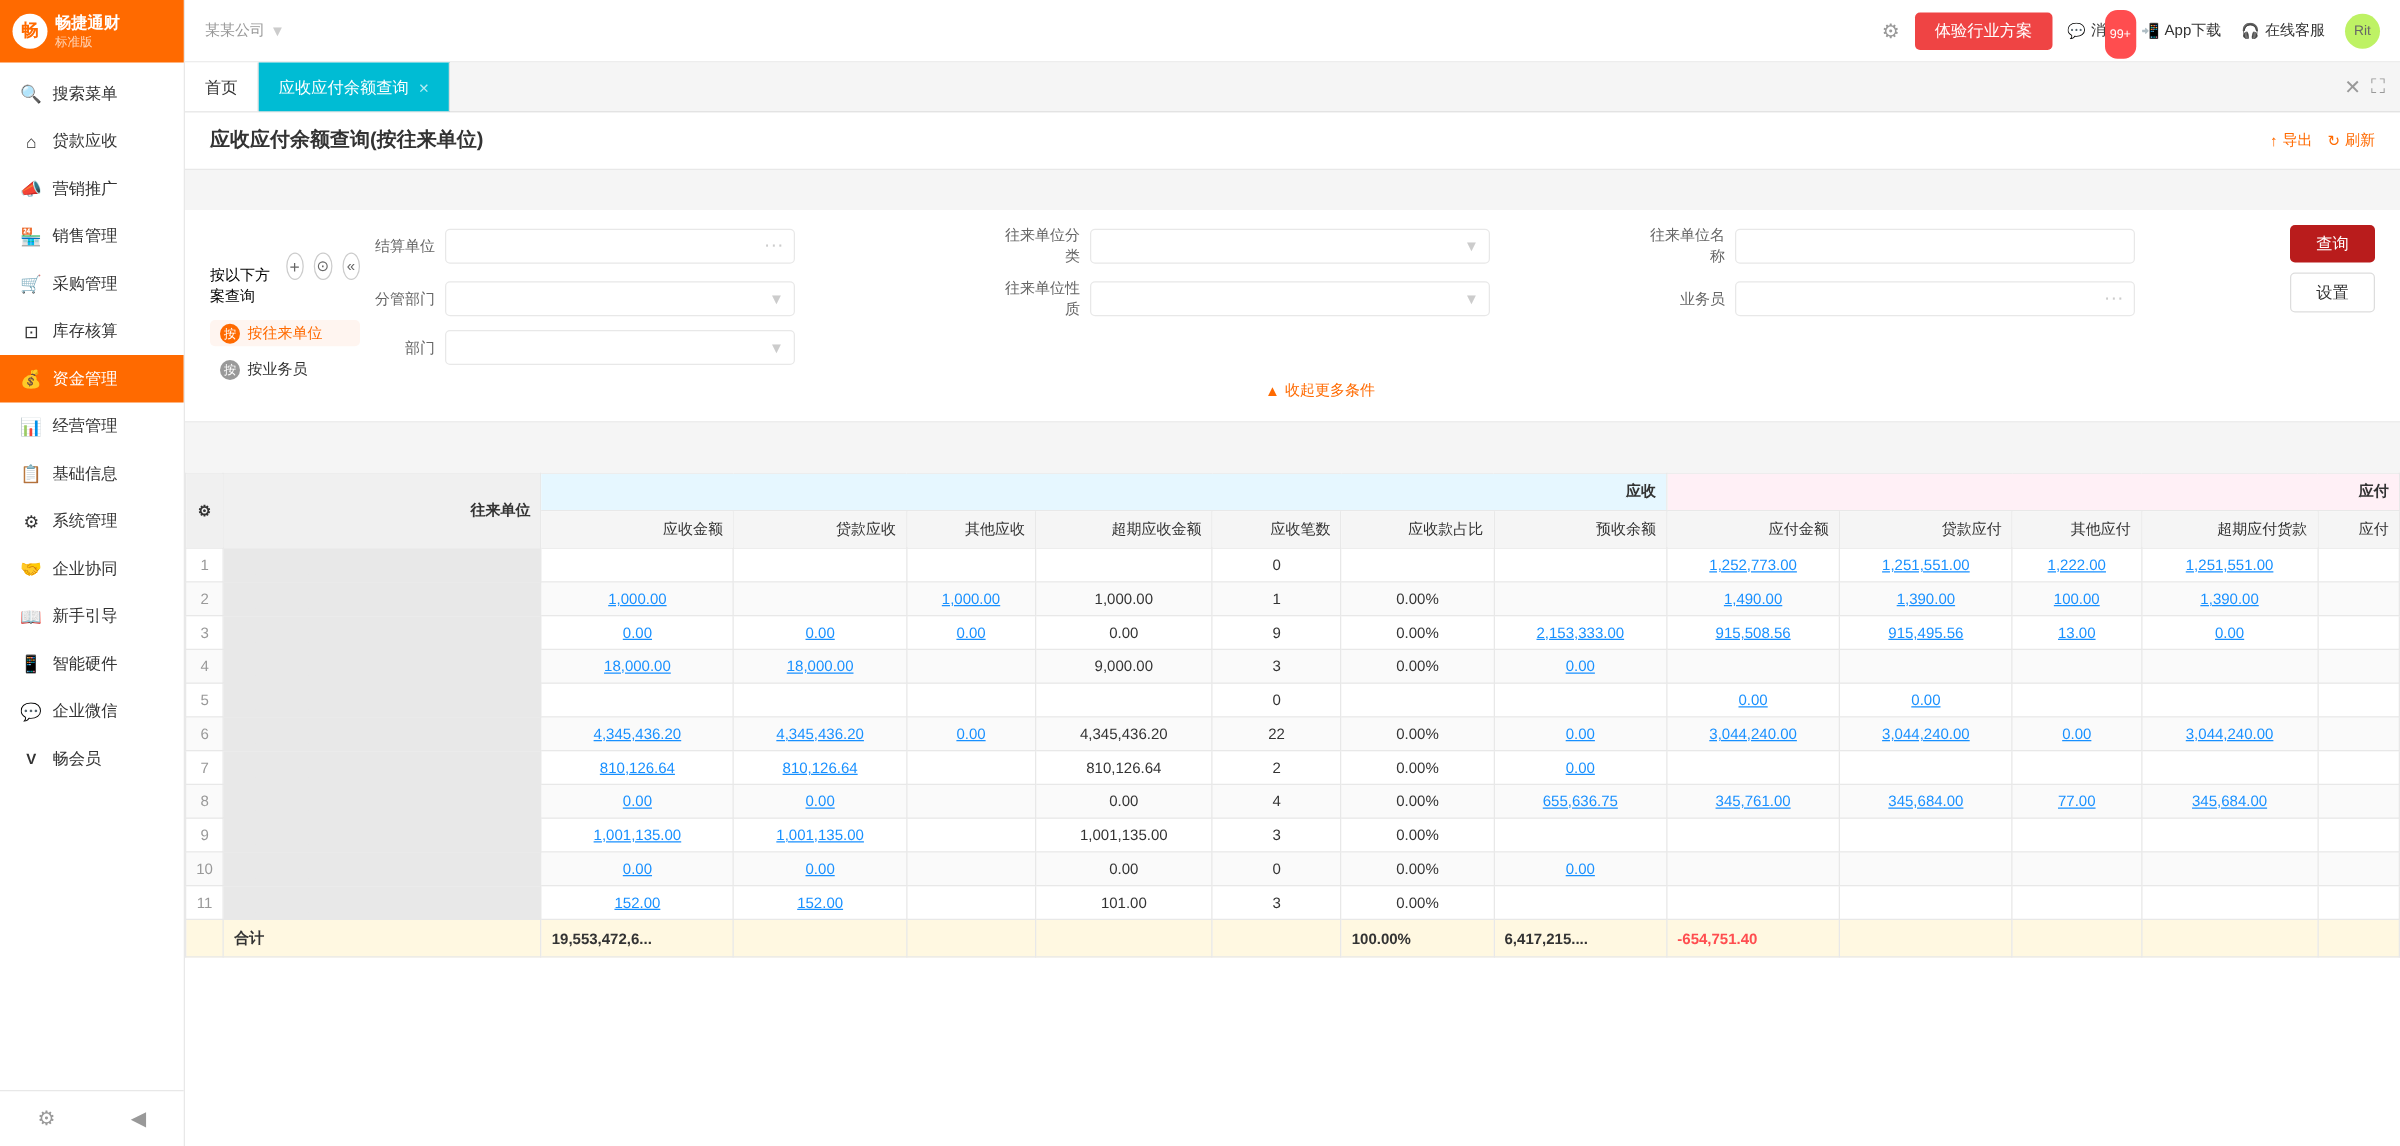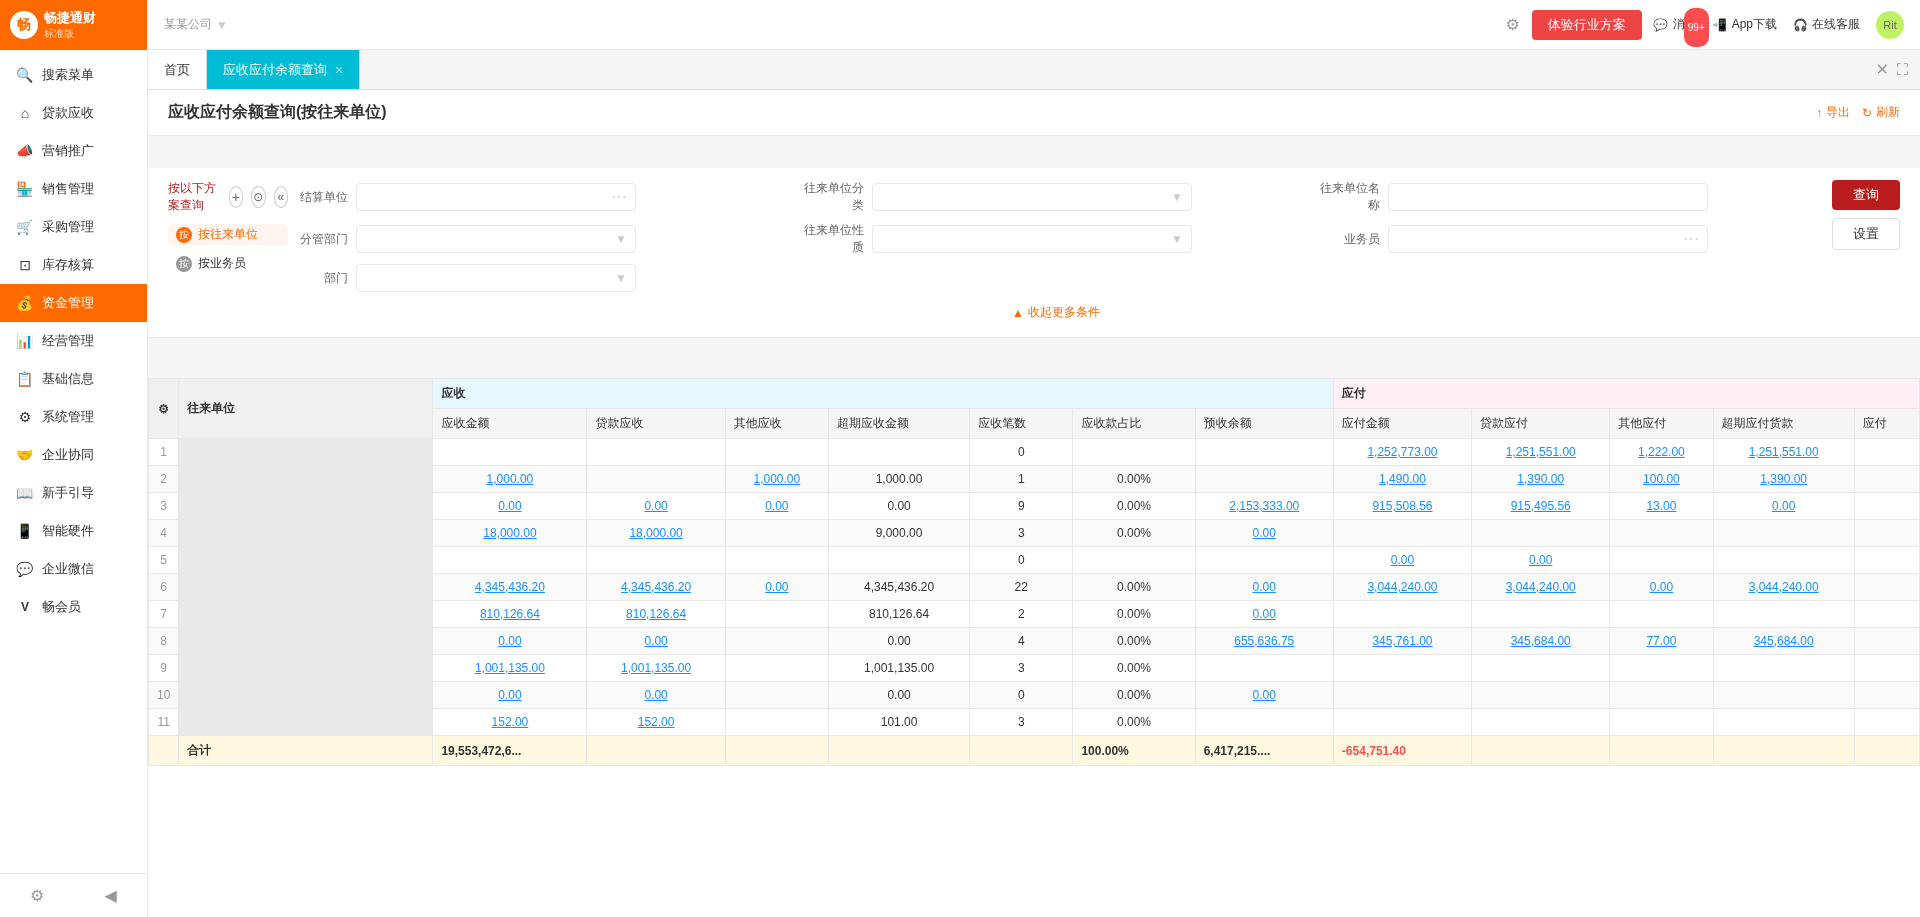--- a/index.html
+++ b/index.html
@@ -46,21 +46,21 @@
     
     .content { flex: 1; overflow: hidden; display: flex; flex-direction: column; background: #f5f5f5; gap: 32px; }
     .page-header { background: #fff; padding: 12px 20px; display: flex; align-items: center; justify-content: space-between; border-bottom: 1px solid #e8e8e8; flex-shrink: 0; }
     .page-title { font-size: 16px; font-weight: bold; color: #333; }
     .page-actions { display: flex; gap: 12px; }
     .page-action-btn { background: none; border: none; cursor: pointer; color: #ff6a00; font-size: 12px; display: flex; align-items: center; gap: 4px; }
 
     
     .filter-area { background: #fff; padding: 12px 20px; border-bottom: 1px solid #e8e8e8; flex-shrink: 0; }
     .filter-top { display: flex; align-items: center; gap: 8px; margin-bottom: 10px; }
-    .filter-label { color: #b91c1c; font-size: 12px; }
+    .filter-label { color: #000000; font-size: 12px; margin-top: 32px; }
     .filter-add-btn { width: 22px; height: 22px; border: 1px solid #ccc; border-radius: 50%; cursor: pointer; display: flex; align-items: center; justify-content: center; color: #666; font-size: 14px; }
     .filter-scheme-btn { width: 22px; height: 22px; border: 1px solid #ccc; border-radius: 50%; cursor: pointer; display: flex; align-items: center; justify-content: center; color: #666; font-size: 12px; }
     .filter-collapse-btn { width: 22px; height: 22px; border: 1px solid #ccc; border-radius: 50%; cursor: pointer; display: flex; align-items: center; justify-content: center; color: #666; font-size: 12px; }
     .filter-schemes { display: flex; gap: 8px; flex-direction: column; }
     .filter-scheme-item { display: flex; align-items: center; gap: 6px; padding: 2px 8px; cursor: pointer; font-size: 12px; color: #333; }
     .filter-scheme-item.active { color: #ff6a00; background: #fff5f0; border-radius: 4px; }
     .filter-scheme-icon { width: 16px; height: 16px; border-radius: 50%; background: #ff6a00; display: flex; align-items: center; justify-content: center; color: #fff; font-size: 10px; }
     .filter-scheme-icon.gray { background: #999; }
     .filter-row { display: flex; align-items: center; margin-bottom: 8px; gap: 12px; }
     .filter-field { display: flex; align-items: center; gap: 8px; flex: 1; }
@@ -69,21 +69,21 @@
     .filter-field-dots { color: #ccc; font-size: 16px; }
     .filter-field-arrow { color: #ccc; font-size: 12px; }
     .collapse-btn { display: flex; align-items: center; justify-content: center; gap: 4px; color: #ff6a00; font-size: 12px; cursor: pointer; padding: 4px 0; }
     .filter-side { display: flex; flex-direction: column; gap: 4px; }
     .query-btn { background: #b91c1c; color: #fff; border: none; padding: 6px 20px; border-radius: 4px; cursor: pointer; font-size: 13px; margin-bottom: 4px; }
     .settings-btn { background: #fff; color: #333; border: 1px solid #ddd; padding: 6px 20px; border-radius: 4px; cursor: pointer; font-size: 13px; }
 
     
     .table-container { flex: 1; overflow: auto; background: #fff; margin: 8px 0 0 0; }
     table { border-collapse: collapse; width: 100%; font-size: 12px; min-width: 1500px; }
-    thead tr th { background: #f5f5f5; border: 1px solid #e8e8e8; padding: 6px 8px; text-align: left; color: #333; font-weight: normal; white-space: nowrap; position: sticky; top: 0; z-index: 10; }
+    thead tr th { background: #f5f5f5; border: 1px solid #e8e8e8; padding: 6px 8px; text-align: right; color: #333; font-weight: normal; white-space: nowrap; position: sticky; top: 0; z-index: 10; }
     thead tr.group-header th { background: #f0f0f0; font-weight: bold; }
     tbody tr td { border: 1px solid #e8e8e8; padding: 6px 8px; text-align: center; color: #333; white-space: nowrap; }
     tbody tr:nth-child(even) td { background: #fafafa; }
     tbody tr td.link { color: #1890ff; text-decoration: underline; cursor: pointer; }
     .table-settings { width: 28px; text-align: center; }
     tfoot tr td { background: #fff8e1; border: 1px solid #e8e8e8; padding: 6px 8px; font-weight: bold; color: #333; white-space: nowrap; }
     tfoot tr td.negative { color: #ff4d4f; margin-left: 28px; }
     .row-num { color: #999; text-align: center; }
   </style>
 </head>

